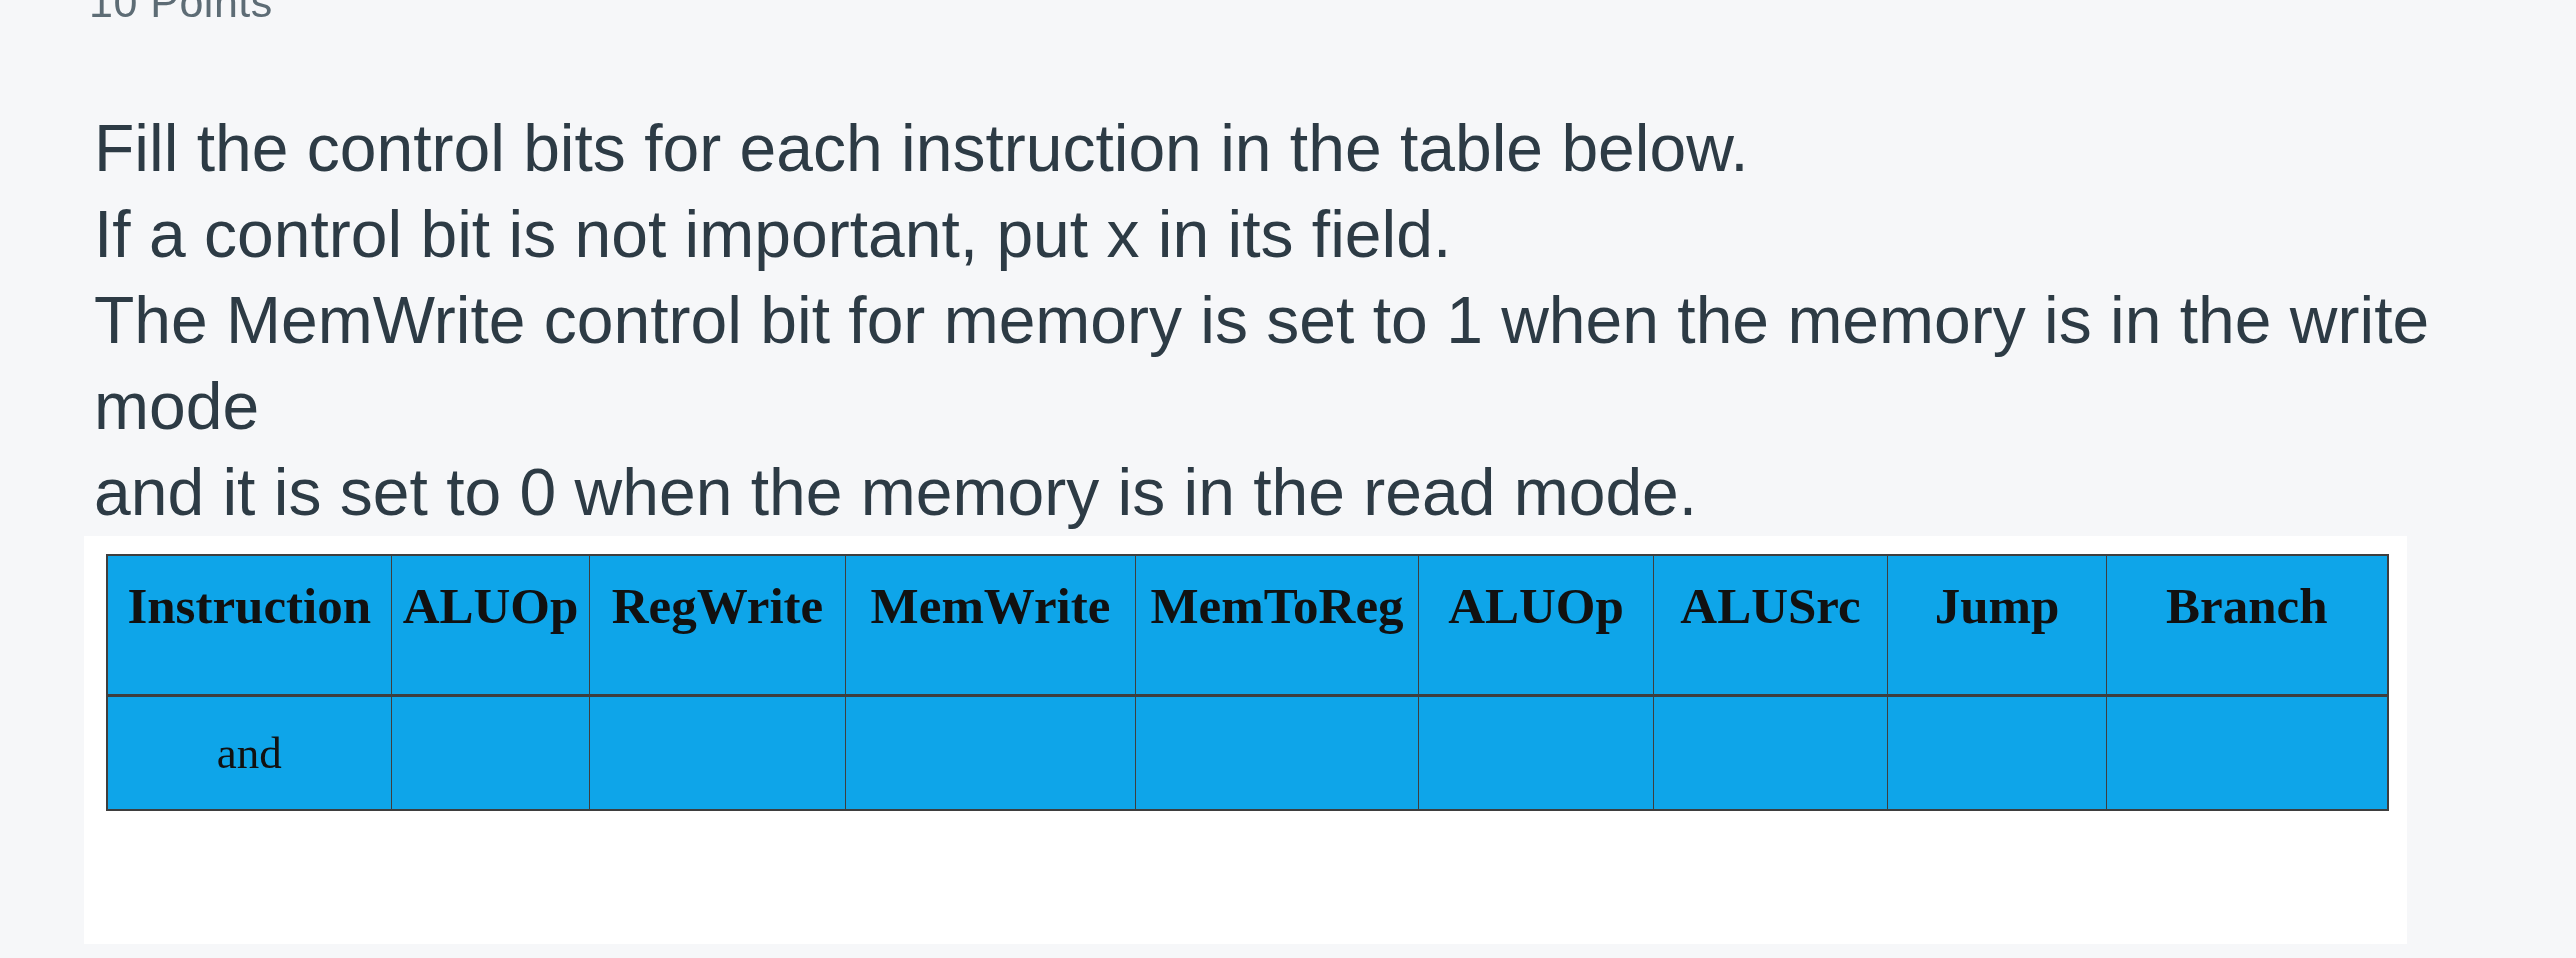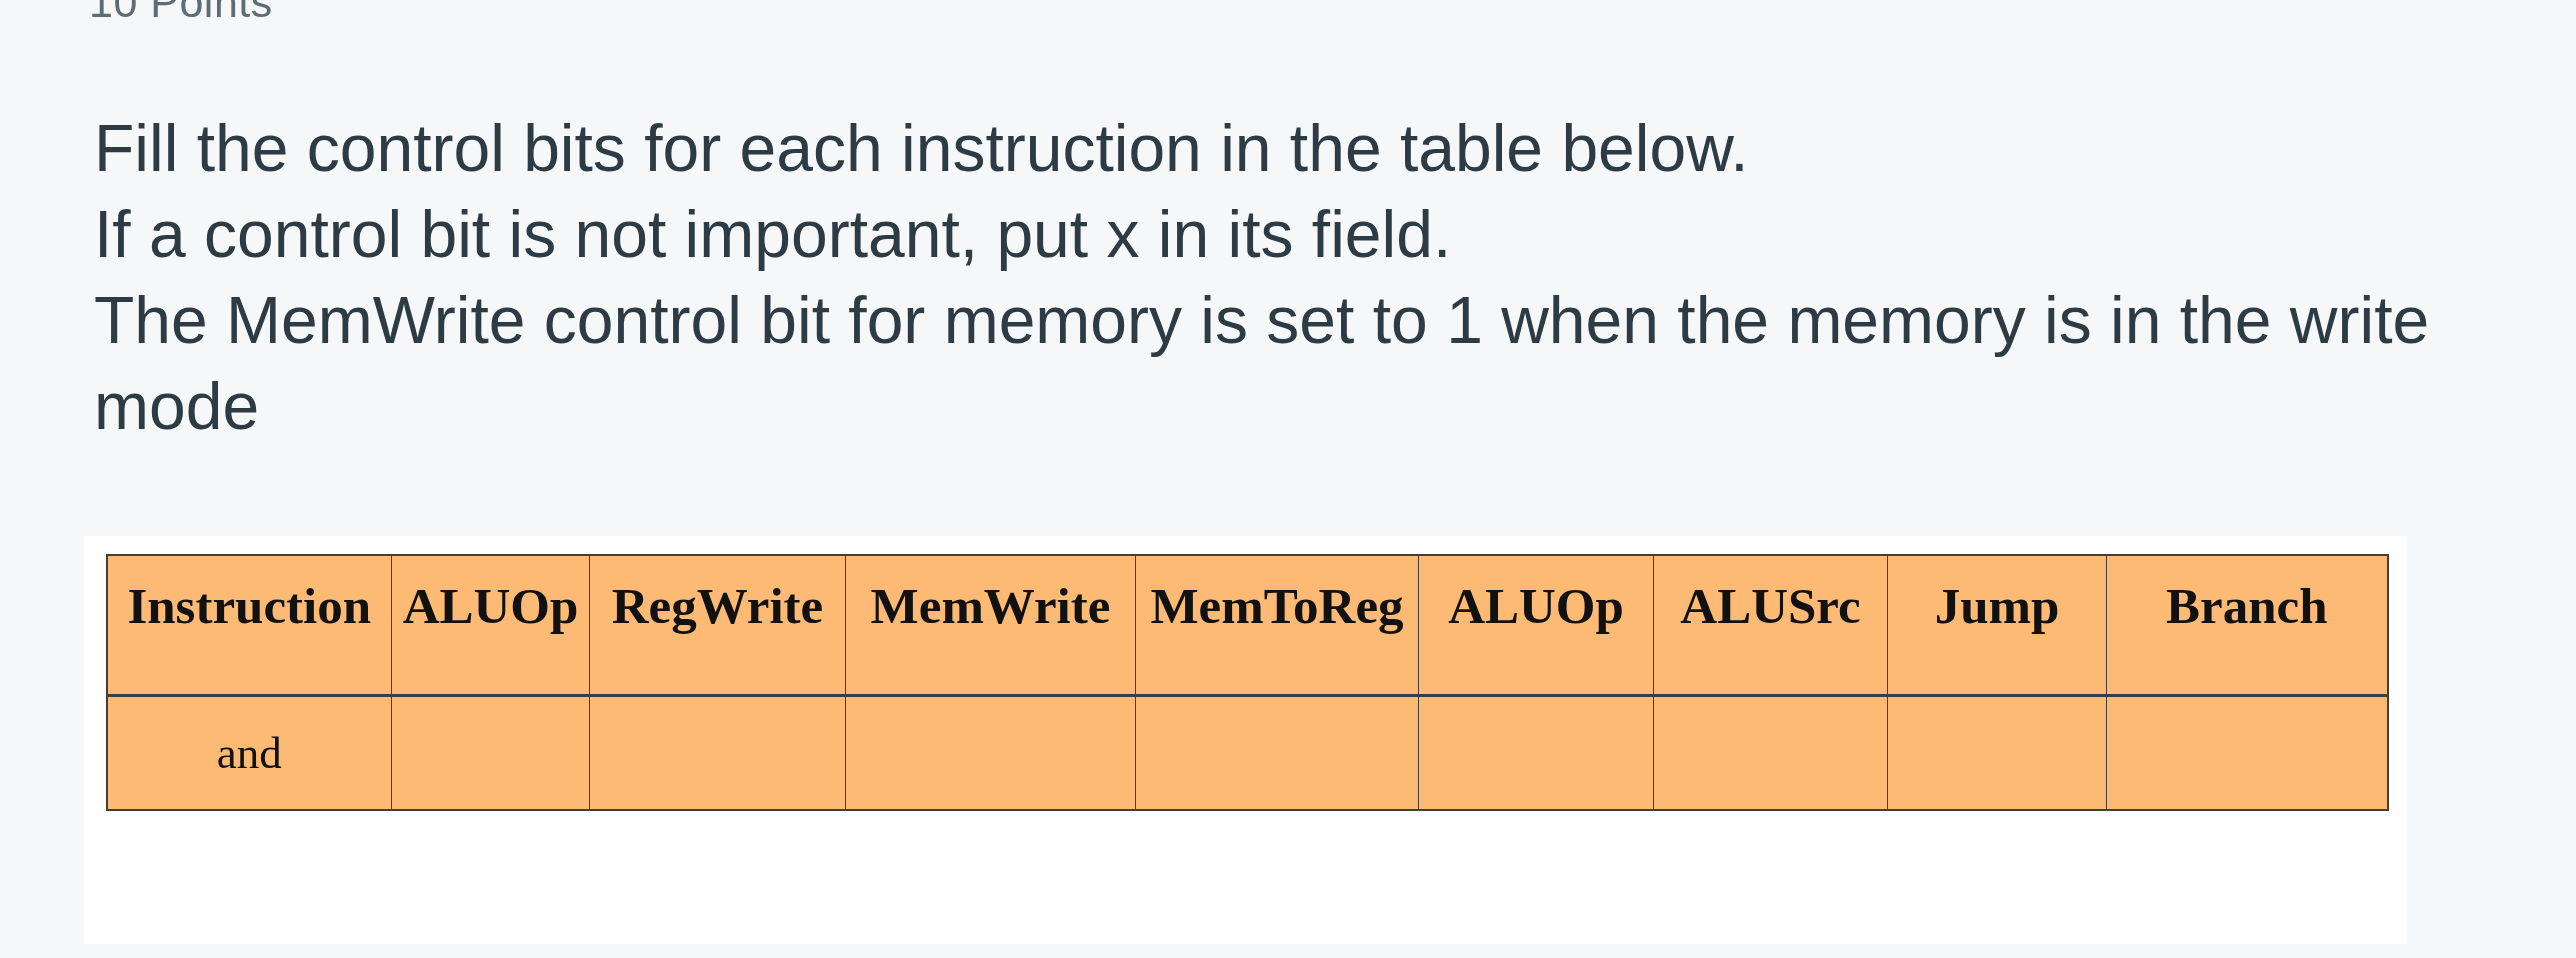--- a/index.html
+++ b/index.html
@@ -41,21 +41,21 @@
     top: 536px;
     width: 2323px;
     height: 408px;
     background: #ffffff;
   }
   table.control-table {
     border-collapse: collapse;
     table-layout: fixed;
     margin: 18px 0 0 21.5px;
     width: 2281px;
-    background: #fdba74;
+    background: #0ea5e9;
     border: 2.8px solid #3e3e3e;
     font-family: "Liberation Serif", serif;
     color: #111111;
   }
   table.control-table th {
     border: 1.9px solid #3e3e3e;
     border-bottom: 3.7px solid #3e3e3e;
     height: 140px;
     vertical-align: top;
     padding-top: 20.6px;
@@ -77,20 +77,21 @@
 <body>
 
 <div class="page">
 
   <div class="points">10 Points</div>
 
   <div class="question">
     <div>Fill the control bits for each instruction in the table below.</div>
     <div>If a control bit is not important, put x in its field.</div>
     <div>The MemWrite control bit for memory is set to 1 when the memory is in the write mode</div>
+    <div>and it is set to 0 when the memory is in the read mode.</div>
   </div>
 
   <div class="table-image">
     <table class="control-table">
       <colgroup>
         <col style="width:285px">
         <col style="width:198px">
         <col style="width:256px">
         <col style="width:290px">
         <col style="width:283px">

